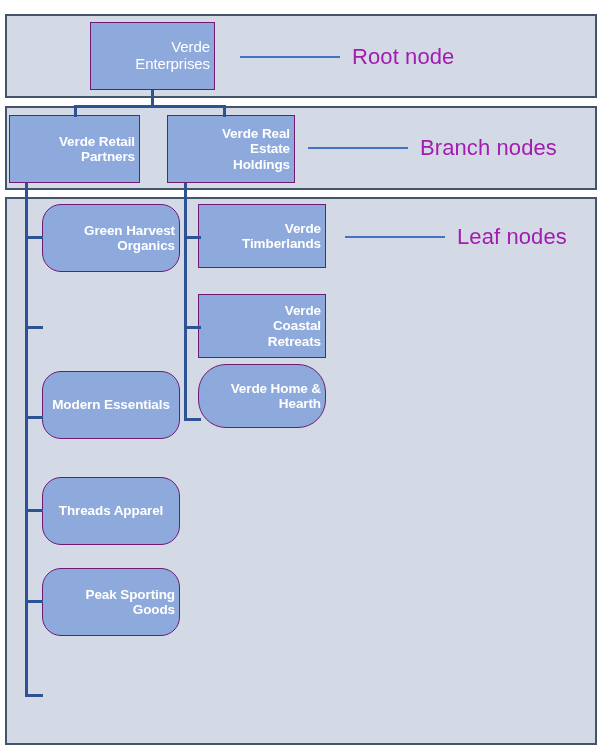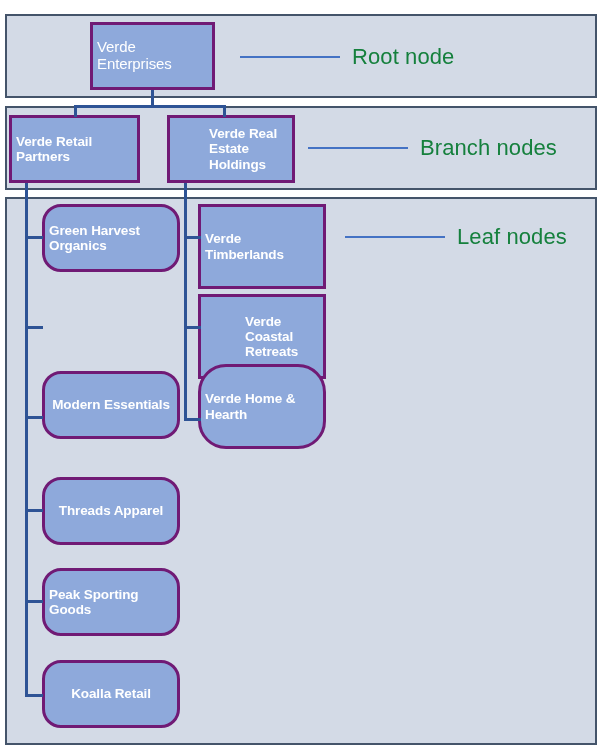--- a/index.html
+++ b/index.html
@@ -26,63 +26,63 @@
     border: 2px solid #44546A;
   }
   #band-root   { left: 5px;  top: 14px;  width: 592px; height: 84px; }
   #band-branch { left: 5px;  top: 106px; width: 592px; height: 84px; }
   #band-leaf   { left: 5px;  top: 197px; width: 592px; height: 548px; }
 
   
   .node {
     position: absolute;
     background: #8EA9DB;
-    border: 3px solid #701a75;
+    border: 1px solid #701a75;
     color: #ffffff;
     display: flex;
     align-items: center;
     justify-content: center;
-    text-align: left;
+    text-align: right;
     line-height: 1.12;
     letter-spacing: -0.1px;
     font-weight: bold;
     font-size: 13.5px;
     padding: 2px 4px;
   }
   .node.regular { font-weight: normal; font-size: 15px; }
 
   
   #node-root { left: 90px; top: 22px;  width: 125px; height: 68px; }
 
   
   #node-branch-0 { left: 9px;   top: 115px; width: 131px; height: 68px; }
   #node-branch-1 { left: 167px; top: 115px; width: 128px; height: 68px; padding-left: 39px; }
 
   
   .leaf-a { left: 42px;  width: 138px; height: 68px; border-radius: 19px; }
   
-  .leaf-b { left: 198px; width: 128px; height: 85px; }
+  .leaf-b { left: 198px; width: 128px; height: 64px; }
 
   
   .line { position: absolute; background: #2E5395; }
   .v { width: 3px; }
   .h { height: 3px; }
 
   
   .legend { position: absolute; display: flex; align-items: center; }
   .legend-rule {
     width: 100px;
     height: 2px;
     background: #4472C4;
     flex: none;
   }
   .legend-label {
     margin-left: 12px;
     font-size: 22px;
-    color: #15803d;
+    color: #a21caf;
     font-weight: normal;
     white-space: nowrap;
     letter-spacing: 0.1px;
   }
   #legend-root   { left: 240px; top: 44px;  }
   #legend-branch { left: 308px; top: 135px; }
   #legend-leaf   { left: 345px; top: 224px; }
 </style>
 </head>
 <body>
@@ -113,21 +113,20 @@
 
   <div class="legend" id="legend-leaf">
     <div class="legend-rule"></div>
     <div class="legend-label">Leaf nodes</div>
   </div>
 
   <div class="node leaf-a" style="top:204px;">Green Harvest Organics</div>
   <div class="node leaf-a" style="top:371px;">Modern Essentials</div>
   <div class="node leaf-a" style="top:477px;">Threads Apparel</div>
   <div class="node leaf-a" style="top:568px;">Peak Sporting Goods</div>
-  <div class="node leaf-a" style="top:660px;">Koalla Retail</div>
 
   <div class="node leaf-b" style="top:204px;">Verde Timberlands</div>
   <div class="node leaf-b" style="top:294px;padding-left:44px;">Verde Coastal Retreats</div>
   <div class="node leaf-b" style="top:364px;border-radius:28px;">Verde Home &amp; Hearth</div>
 
   <div class="line v" style="left:151px; top:90px;  height:18px;"></div>
   <div class="line h" style="left:74px;  top:105px; width:152px;"></div>
   <div class="line v" style="left:74px;  top:105px; height:12px;"></div>
   <div class="line v" style="left:223px; top:105px; height:12px;"></div>
 

